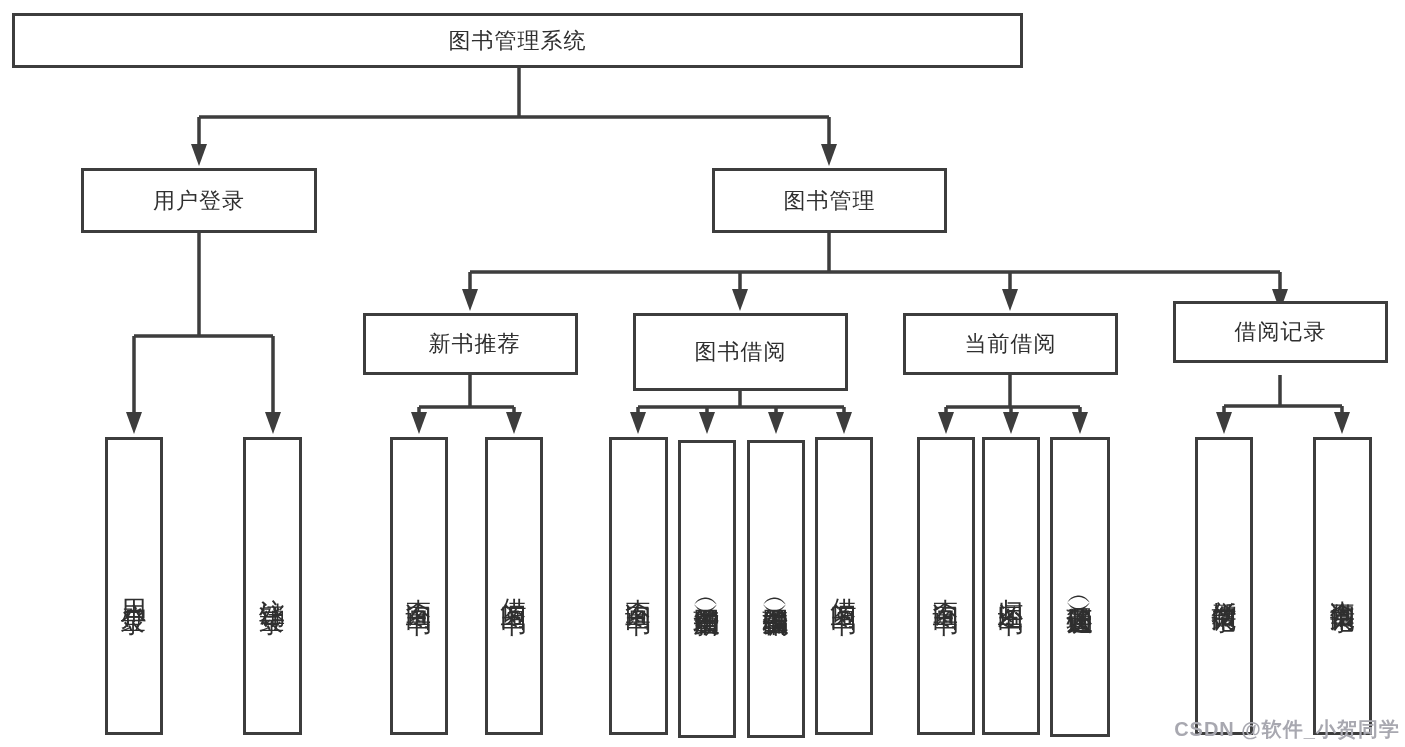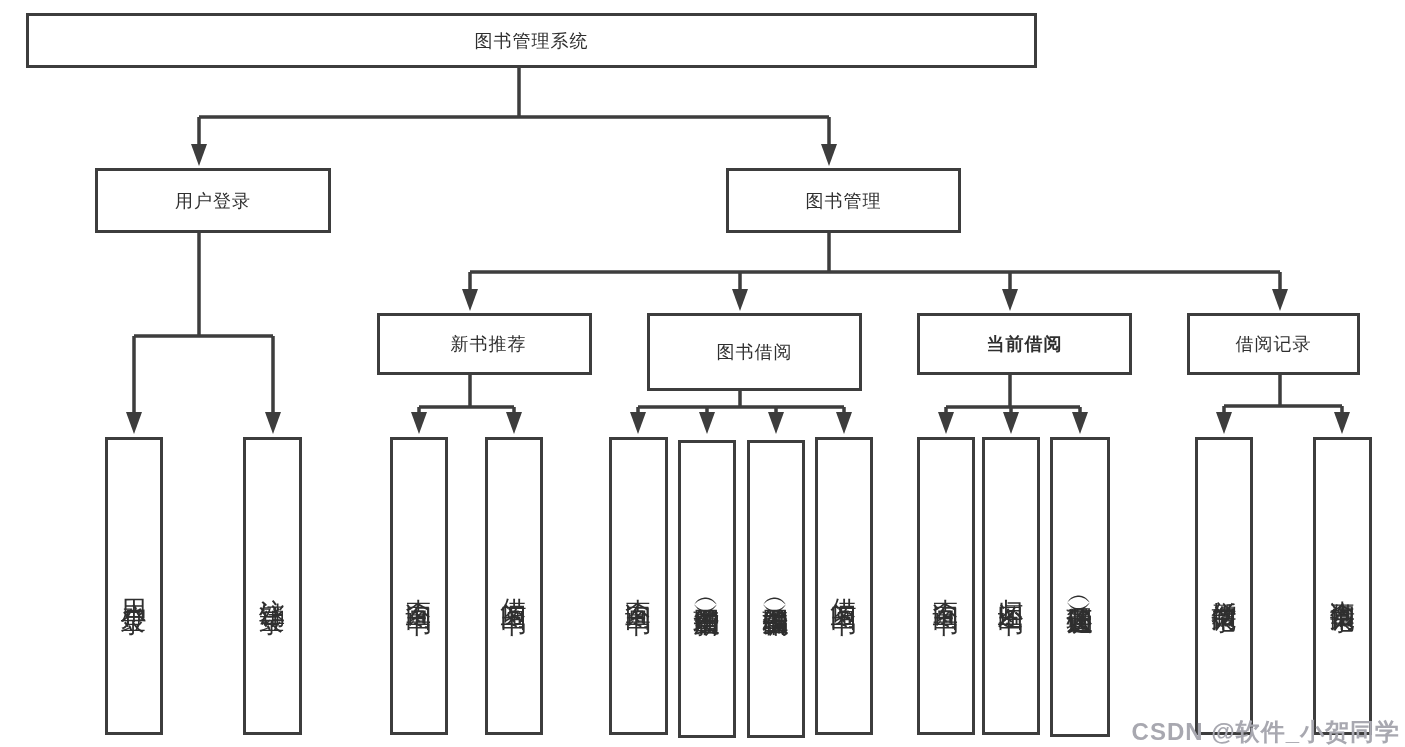--- a/index.html
+++ b/index.html
@@ -22,58 +22,58 @@
     box-sizing: border-box;
     background: #ffffff;
     border: 3px solid #3d3d3d;
     display: flex;
     align-items: center;
     justify-content: center;
     color: #2f2f2f;
     z-index: 2;
     line-height: 1;
   }
-  .hbox { font-size: 18px; letter-spacing: 1px; margin-left: 14px; }
+  .hbox { font-size: 22px; letter-spacing: 1px; }
   .vbox {
     writing-mode: vertical-rl;
     text-orientation: mixed;
     font-size: 26px;
     letter-spacing: 4px;
   }
   .v-med  { font-size: 25px; letter-spacing: 2px; }
   .v-long { font-size: 26px; letter-spacing: 0; }
 
   
   #node-root            { left: 12px;   top: 13px;  width: 1011px; height: 55px; }
   #node-user-login      { left: 81px;   top: 168px; width: 236px;  height: 65px; }
   #node-book-mgmt       { left: 712px;  top: 168px; width: 235px;  height: 65px; }
   #node-new-books       { left: 363px;  top: 313px; width: 215px;  height: 62px; padding-left: 8px; }
   #node-book-borrow     { left: 633px;  top: 313px; width: 215px;  height: 78px; }
-  #node-current-borrow  { left: 903px;  top: 313px; width: 215px;  height: 62px; font-weight: bold; }
-  #node-borrow-records  { left: 1173px; top: 313px; width: 173px;  height: 62px; }
+  #node-current-borrow  { left: 903px;  top: 313px; width: 215px;  height: 62px; }
+  #node-borrow-records  { left: 1173px; top: 301px; width: 215px;  height: 62px; }
 
   #leaf-user-login          { left: 105px;  top: 437px; width: 58px; height: 298px; }
   #leaf-logout              { left: 243px;  top: 437px; width: 59px; height: 298px; }
   #leaf-query-books-1       { left: 390px;  top: 437px; width: 58px; height: 298px; }
   #leaf-borrow-books-1      { left: 485px;  top: 437px; width: 58px; height: 298px; }
   #leaf-query-books-2       { left: 609px;  top: 437px; width: 59px; height: 298px; }
   #leaf-add-books-admin     { left: 678px;  top: 440px; width: 58px; height: 298px; }
   #leaf-edit-books-admin    { left: 747px;  top: 440px; width: 58px; height: 298px; }
   #leaf-borrow-books-2      { left: 815px;  top: 437px; width: 58px; height: 298px; }
   #leaf-query-books-3       { left: 917px;  top: 437px; width: 58px; height: 298px; }
   #leaf-return-books        { left: 982px;  top: 437px; width: 58px; height: 298px; }
   #leaf-confirm-return      { left: 1050px; top: 437px; width: 60px; height: 300px; }
   #leaf-add-borrow-record   { left: 1195px; top: 437px; width: 58px; height: 298px; }
   #leaf-query-borrow-record { left: 1313px; top: 437px; width: 59px; height: 298px; }
 
   #watermark {
     position: absolute;
     right: 5px;
     top: 716px;
-    font-size: 24px;
+    font-size: 20px;
     font-weight: 600;
     color: #a8a8b0;
     letter-spacing: 1px;
     z-index: 5;
     white-space: nowrap;
   }
 </style>
 </head>
 <body>
 

